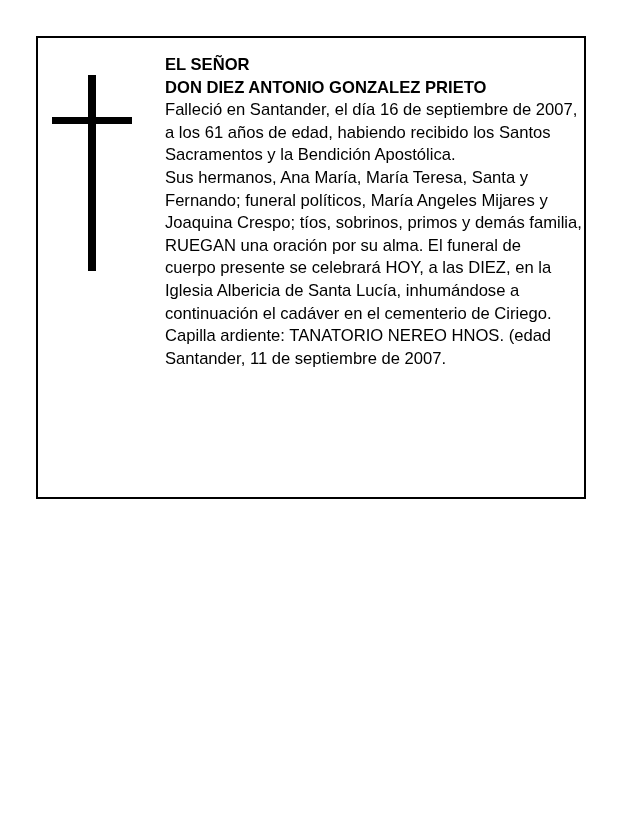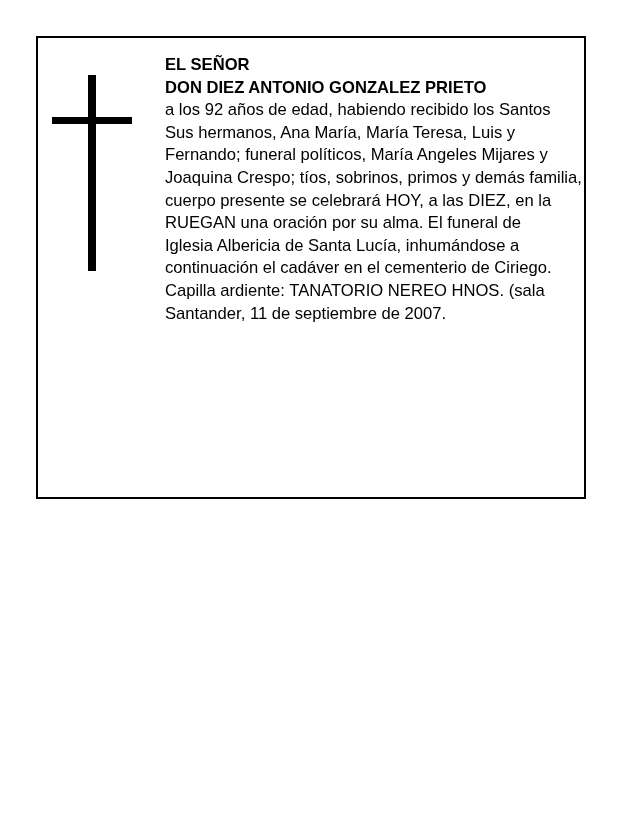--- a/index.html
+++ b/index.html
@@ -69,24 +69,26 @@
 
 <div class="notice-box">
   <div class="cross">
     <div class="cross-vertical"></div>
     <div class="cross-horizontal"></div>
   </div>
 
   <div class="notice-text">
     <span class="line bold">EL SEÑOR</span>
     <span class="line bold">DON DIEZ ANTONIO GONZALEZ PRIETO</span>
-    <span class="line">a los 92 años de edad, habiendo recibido los Santos</span>
-    <span class="line">Sus hermanos, Ana María, María Teresa, Luis y</span>
+    <span class="line">Falleció en Santander, el día 16 de septiembre de 2007,</span>
+    <span class="line">a los 61 años de edad, habiendo recibido los Santos</span>
+    <span class="line">Sacramentos y la Bendición Apostólica.</span>
+    <span class="line">Sus hermanos, Ana María, María Teresa, Santa y</span>
     <span class="line">Fernando; funeral políticos, María Angeles Mijares y</span>
     <span class="line">Joaquina Crespo; tíos, sobrinos, primos y demás familia,</span>
+    <span class="line">RUEGAN una oración por su alma. El funeral de</span>
     <span class="line">cuerpo presente se celebrará HOY, a las DIEZ, en la</span>
-    <span class="line">RUEGAN una oración por su alma. El funeral de</span>
     <span class="line">Iglesia Albericia de Santa Lucía, inhumándose a</span>
     <span class="line">continuación el cadáver en el cementerio de Ciriego.</span>
-    <span class="line">Capilla ardiente: TANATORIO NEREO HNOS. (sala</span>
+    <span class="line">Capilla ardiente: TANATORIO NEREO HNOS. (edad</span>
     <span class="line">Santander, 11 de septiembre de 2007.</span>
   </div>
 </div>
 
 </body></html>

